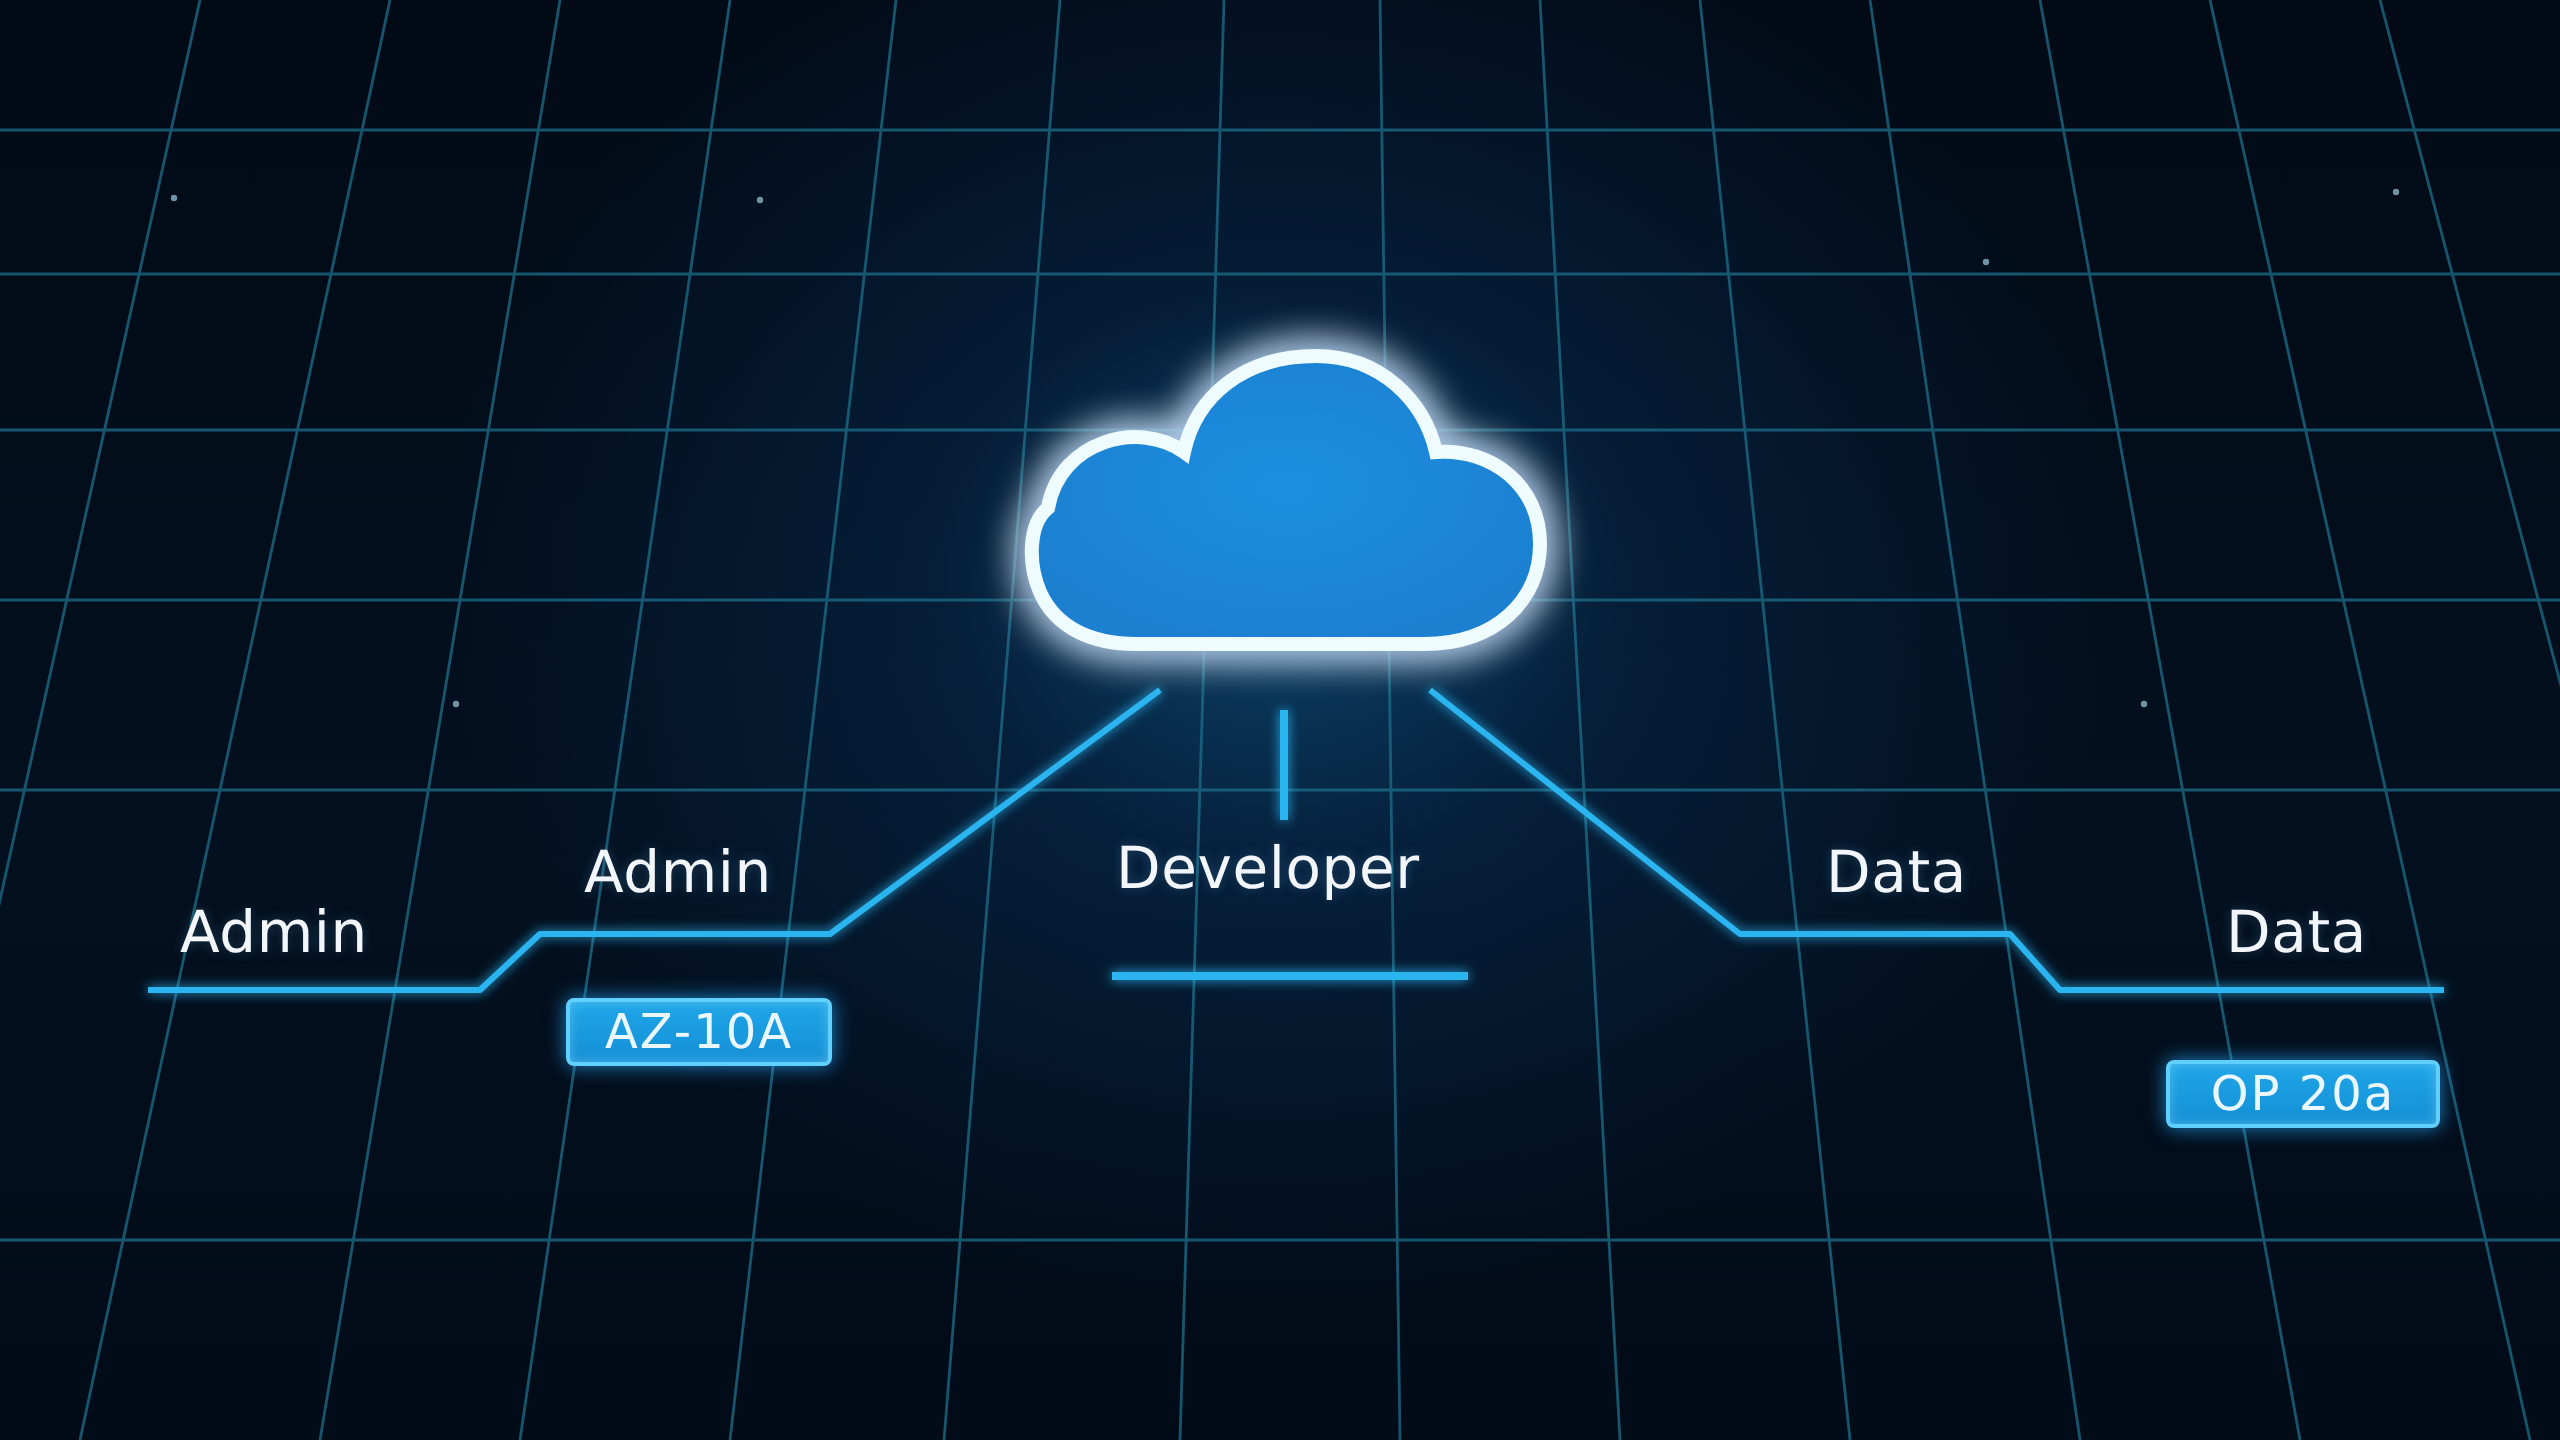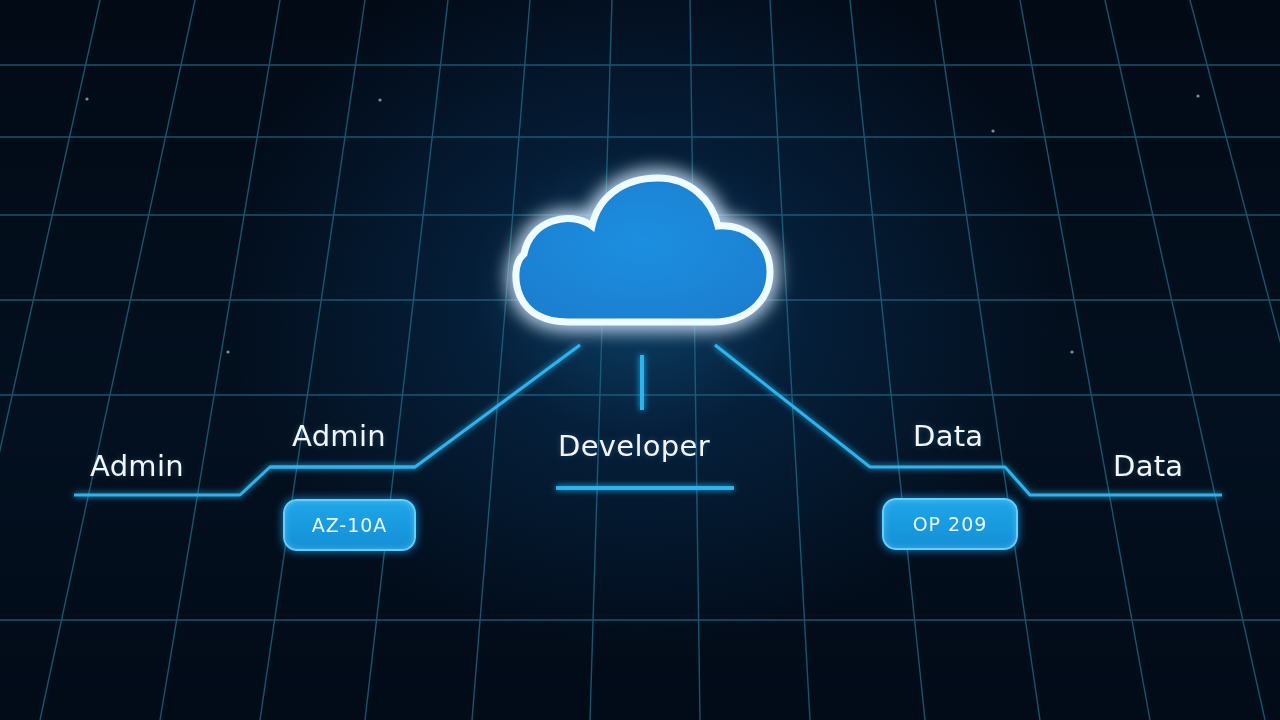--- a/index.html
+++ b/index.html
@@ -3,23 +3,23 @@
 <meta charset="utf-8">
 <style>
   html, body { margin:0; padding:0; }
   body { width:1280px; height:720px; overflow:hidden; background:#020b18; position:relative; font-family:"DejaVu Sans", sans-serif; }
   #scene { position:absolute; inset:0; width:1280px; height:720px;padding-left:38px; }
   .bg-glow { position:absolute; inset:0;
     background: radial-gradient(ellipse 420px 360px at 640px 290px, rgba(20,110,170,0.55) 0%, rgba(10,60,110,0.35) 40%, rgba(2,11,24,0) 100%),
                 linear-gradient(#020a16, #03101f 60%, #020b18); }
   svg.layer { position:absolute; left:0; top:0; }
   .label { position:absolute; color:#f2f6fa; font-size:29px; font-weight:500; letter-spacing:0.3px; white-space:nowrap; text-shadow:0 0 6px rgba(120,200,255,0.25); }
-  .badge { position:absolute; height:52px; background:linear-gradient(#1fa6e8, #148fd6); border:2px solid #5fd0ff; border-radius:14px;
+  .badge { position:absolute; height:34px; background:linear-gradient(#1fa6e8, #148fd6); border:2px solid #5fd0ff; border-radius:4px;
            box-shadow:0 0 10px rgba(40,170,255,0.75), inset 0 0 6px rgba(180,235,255,0.35);
-           color:#eaf7ff; font-size:19px; display:flex; align-items:center; justify-content:center; letter-spacing:1px; box-sizing:border-box; white-space:nowrap; }
+           color:#eaf7ff; font-size:24px; display:flex; align-items:center; justify-content:center; letter-spacing:1px; box-sizing:border-box; white-space:nowrap; }
 </style>
 </head>
 <body>
 
 <div id="scene">
   <div class="bg-glow"></div>
 
   <svg class="layer" width="1280" height="720">
     <g stroke="#1d6f8a" stroke-width="1.4" opacity="0.75" fill="none">
       <line x1="0" y1="65" x2="1280" y2="65"></line>
@@ -88,19 +88,19 @@
       </radialGradient>
     </defs>
     <path filter="url(#cloudglow)" fill="url(#cloudfill)" stroke="#effcff" stroke-width="7" d="M568,322 L712,322 C748,322 770,300 770,272 C770,243 746,224 718,226 C712,200 690,178 658,178 C622,178 598,198 592,226 C570,210 530,220 524,254 C514,262 514,282 520,296 C528,314 546,322 568,322 Z"></path>
   </svg>
 
   <div class="label" style="left:90px; top:449px;">Admin</div>
 
   <div class="label" style="left:292px; top:419px;">Admin</div>
   <div class="badge" style="left:283px; top:499px; width:133px;">AZ-10A</div>
 
-  <div class="label" style="left:558px; top:429px;">Developer</div>
+  <div class="label" style="left:558px; top:417px;">Developer</div>
 
   <div class="label" style="left:913px; top:419px;">Data</div>
-  <div class="badge" style="left:882px; top:498px; width:136px;">OP 209</div>
 
   <div class="label" style="left:1113px; top:449px;">Data</div>
+  <div class="badge" style="left:1083px; top:530px; width:137px;">OP 20a</div>
 </div>
 
 </body></html>

